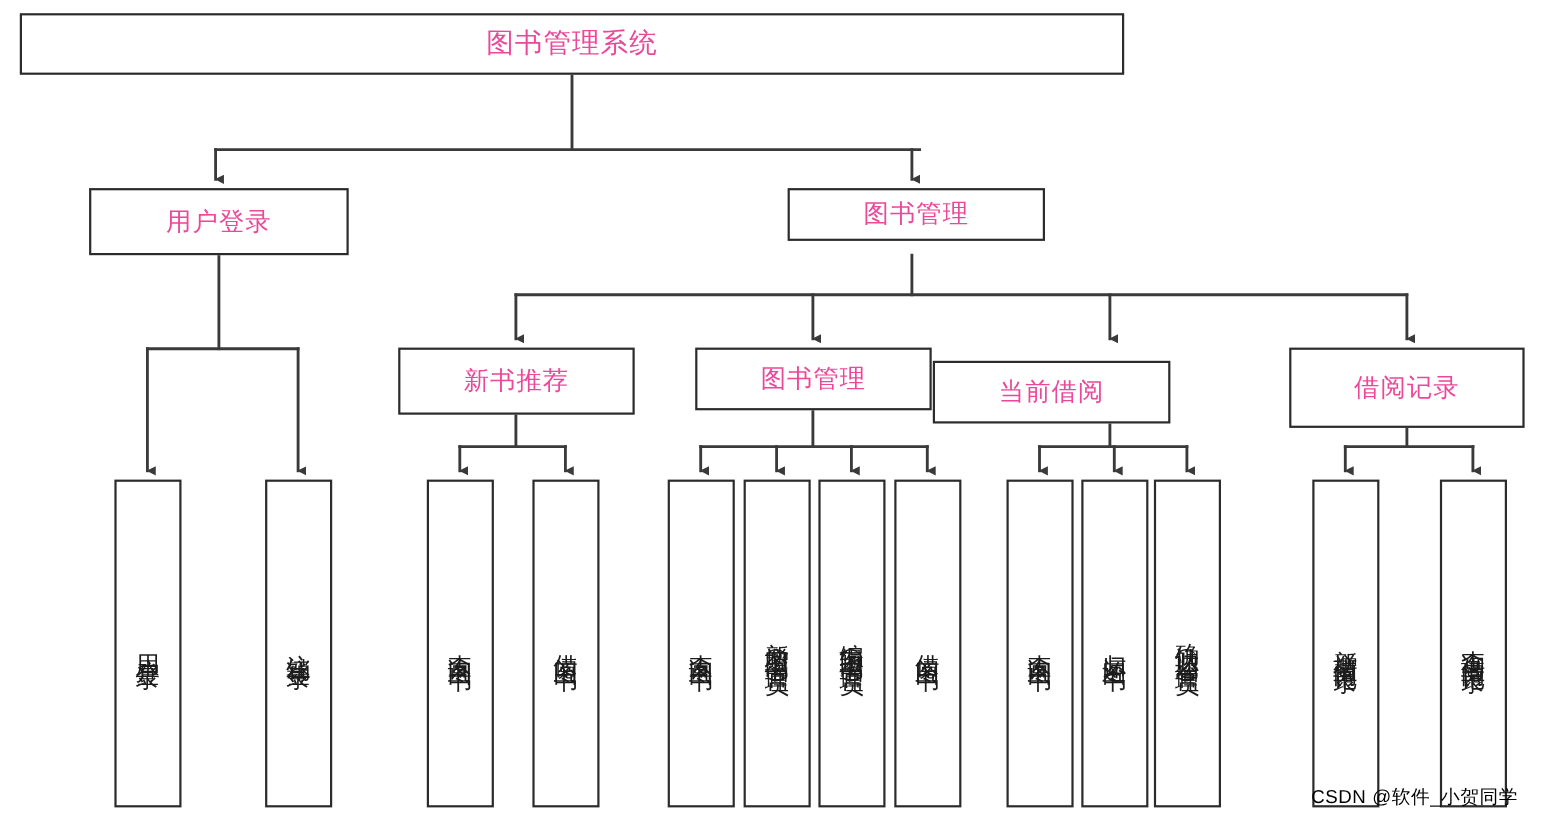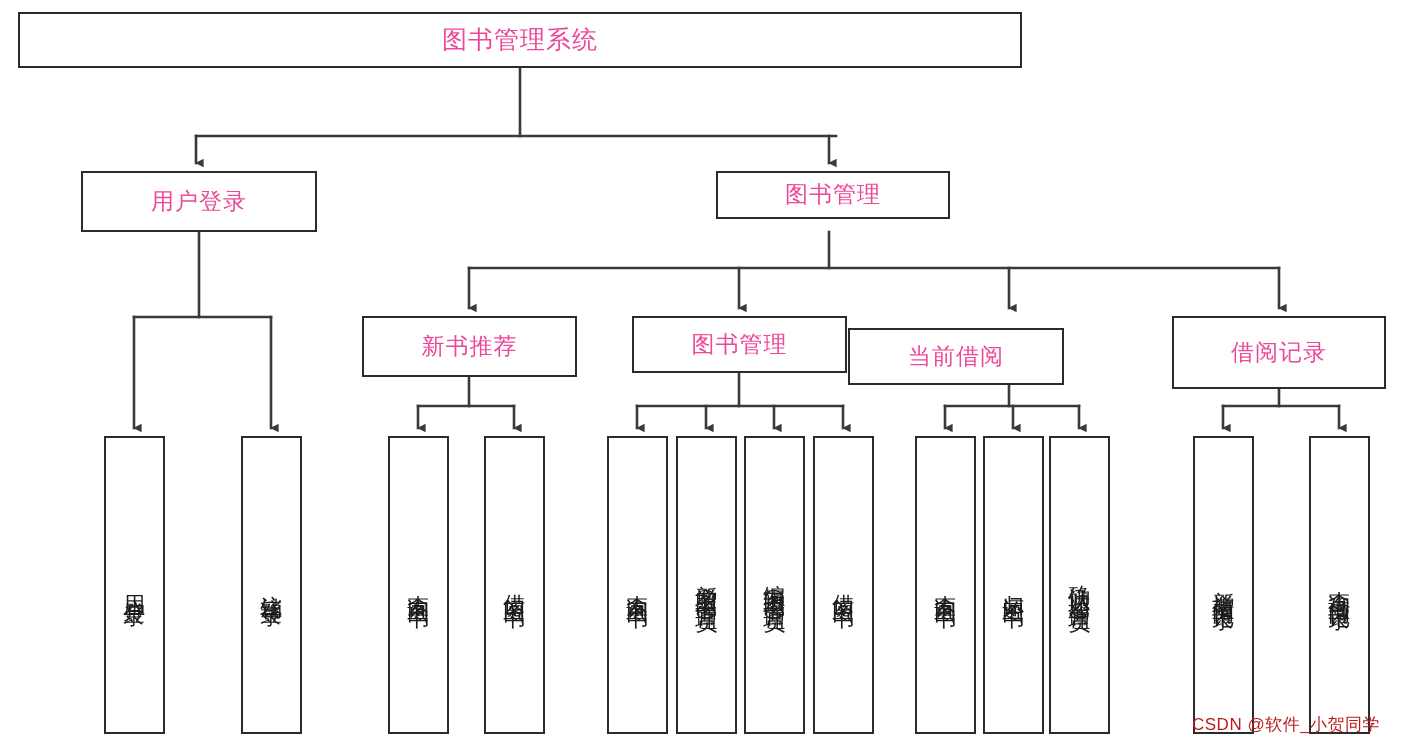--- a/index.html
+++ b/index.html
@@ -54,21 +54,21 @@
     text-align: center;
   }
   .title-label {
     font-size: 25px;
   }
   .watermark {
     position: absolute;
     left: 1192px;
     top: 713px;
     font-size: 17px;
-    color: #b91c1c;
+    color: #000000;
     white-space: nowrap;
     letter-spacing: 0.5px;
     pointer-events: none;
   }
 </style>
 </head>
 <body>
 
 <div id="diagram-root">
 

